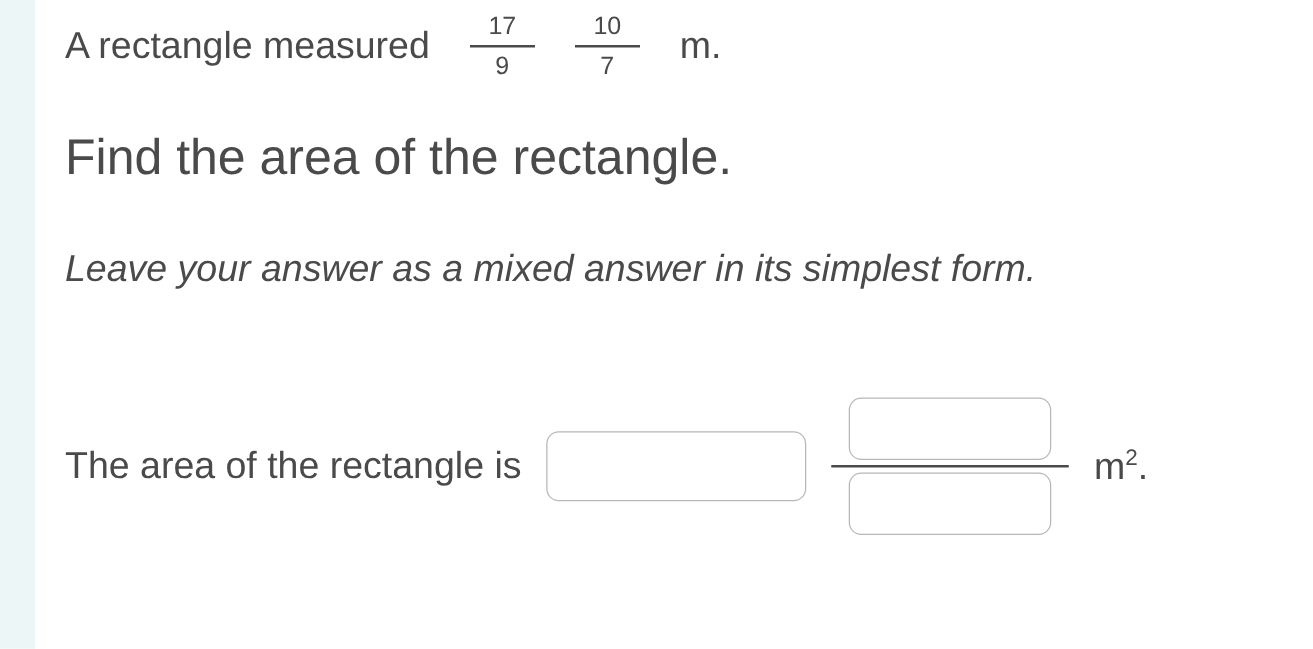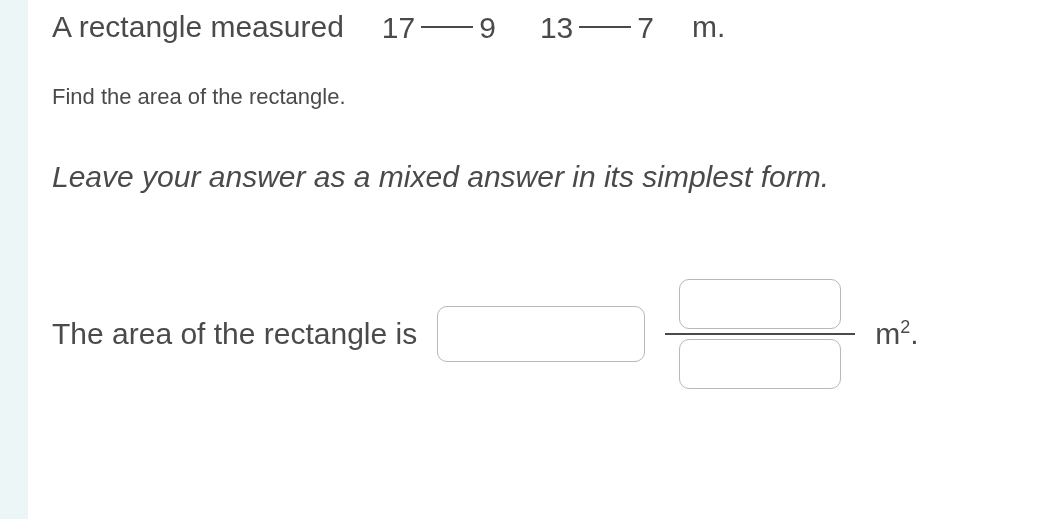--- a/index.html
+++ b/index.html
@@ -33,38 +33,38 @@
     .line1 {
       display: flex;
       align-items: center;
       font-size: 30px;
       margin-top: 10px;
       margin-bottom: 40px;
       gap: 32px;
     }
     .fraction {
       display: inline-flex;
-      flex-direction: row;
+      flex-direction: column;
       align-items: center;
       line-height: 1.1;
-      font-size: 30px;
+      font-size: 20px;
       vertical-align: middle;
       text-align: right;
     }
     .fraction .num, .fraction .den {
       padding: 0 6px;
     }
     .fraction .bar {
       width: 52px;
       height: 2px;
       background: #4a4a4a;
       margin: 4px 0;
     }
     .line2 {
-      font-size: 22px;
+      font-size: 40px;
       margin-bottom: 50px;
     }
     .line3 {
       font-size: 30px;
       font-style: italic;
       margin-bottom: 85px;
     }
     .answer-line {
       display: flex;
       align-items: center;
@@ -112,21 +112,21 @@
 <div class="content">
 
   <div class="line1">
     <span>A rectangle measured</span>
     <span class="fraction">
       <span class="num">17</span>
       <span class="bar"></span>
       <span class="den">9</span>
     </span>
     <span class="fraction">
-      <span class="num">13</span>
+      <span class="num">10</span>
       <span class="bar"></span>
       <span class="den">7</span>
     </span>
     <span>m.</span>
   </div>
 
   <div class="line2">Find the area of the rectangle.</div>
 
   <div class="line3">Leave your answer as a mixed answer in its simplest form.</div>
 

